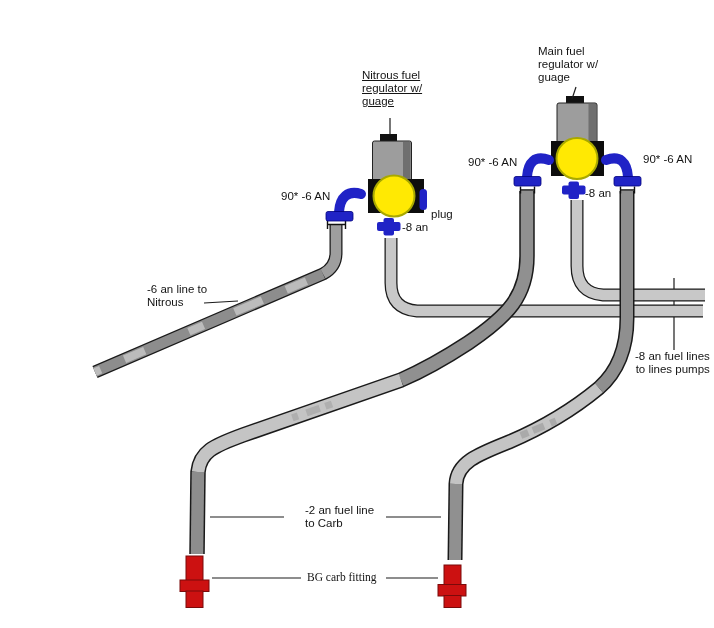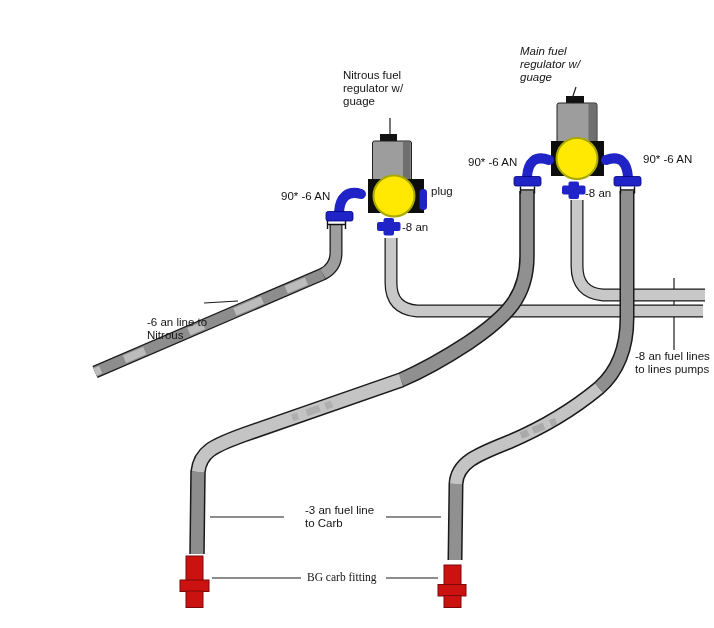--- a/index.html
+++ b/index.html
@@ -111,54 +111,54 @@
       <path d="M 390 118 L 390 135" fill="none"></path>
       <path d="M 576 87 L 572 99" fill="none"></path>
       <path d="M 204 303 L 238 301" fill="none"></path>
       <path d="M 210 517 L 284 517" fill="none"></path>
       <path d="M 386 517 L 441 517" fill="none"></path>
       <path d="M 212 578 L 301 578" fill="none"></path>
       <path d="M 386 578 L 438 578" fill="none"></path>
     </g>
   </svg>
 
-  <div class="lbl" style="left:343px;top:69px;">
+  <div class="lbl" style="left:362px;top:69px;text-decoration:underline;">
     <div>Nitrous fuel</div>
     <div>regulator w/</div>
     <div>guage</div>
   </div>
 
-  <div class="lbl" style="left:520px;top:45px;font-style:italic;">
+  <div class="lbl" style="left:538px;top:45px;">
     <div>Main fuel</div>
     <div>regulator w/</div>
     <div>guage</div>
   </div>
 
   <div class="lbl" style="left:281px;top:190px;">90* -6 AN</div>
 
   <div class="lbl" style="left:468px;top:156px;">90* -6 AN</div>
 
   <div class="lbl" style="left:643px;top:153px;">90* -6 AN</div>
 
-  <div class="lbl" style="left:431px;top:185px;">plug</div>
+  <div class="lbl" style="left:431px;top:208px;">plug</div>
 
   <div class="lbl" style="left:402px;top:221px;">-8 an</div>
 
   <div class="lbl" style="left:585px;top:187px;">-8 an</div>
 
-  <div class="lbl" style="left:147px;top:283px;margin-top:33px;">
+  <div class="lbl" style="left:147px;top:283px;">
     <div>-6 an line to</div>
     <div>Nitrous</div>
   </div>
 
-  <div class="lbl" style="left:635px;top:350px;">
+  <div class="lbl" style="left:635px;top:350px;text-align:right;">
     <div>-8 an fuel lines</div>
     <div>to lines pumps</div>
   </div>
 
   <div class="lbl" style="left:305px;top:504px;">
-    <div>-3 an fuel line</div>
+    <div>-2 an fuel line</div>
     <div>to Carb</div>
   </div>
 
   <div class="lbl" style="left:307px;top:571px;font-family:Liberation Serif, serif;">BG carb fitting</div>
 
 </div>
 
 </body></html>

